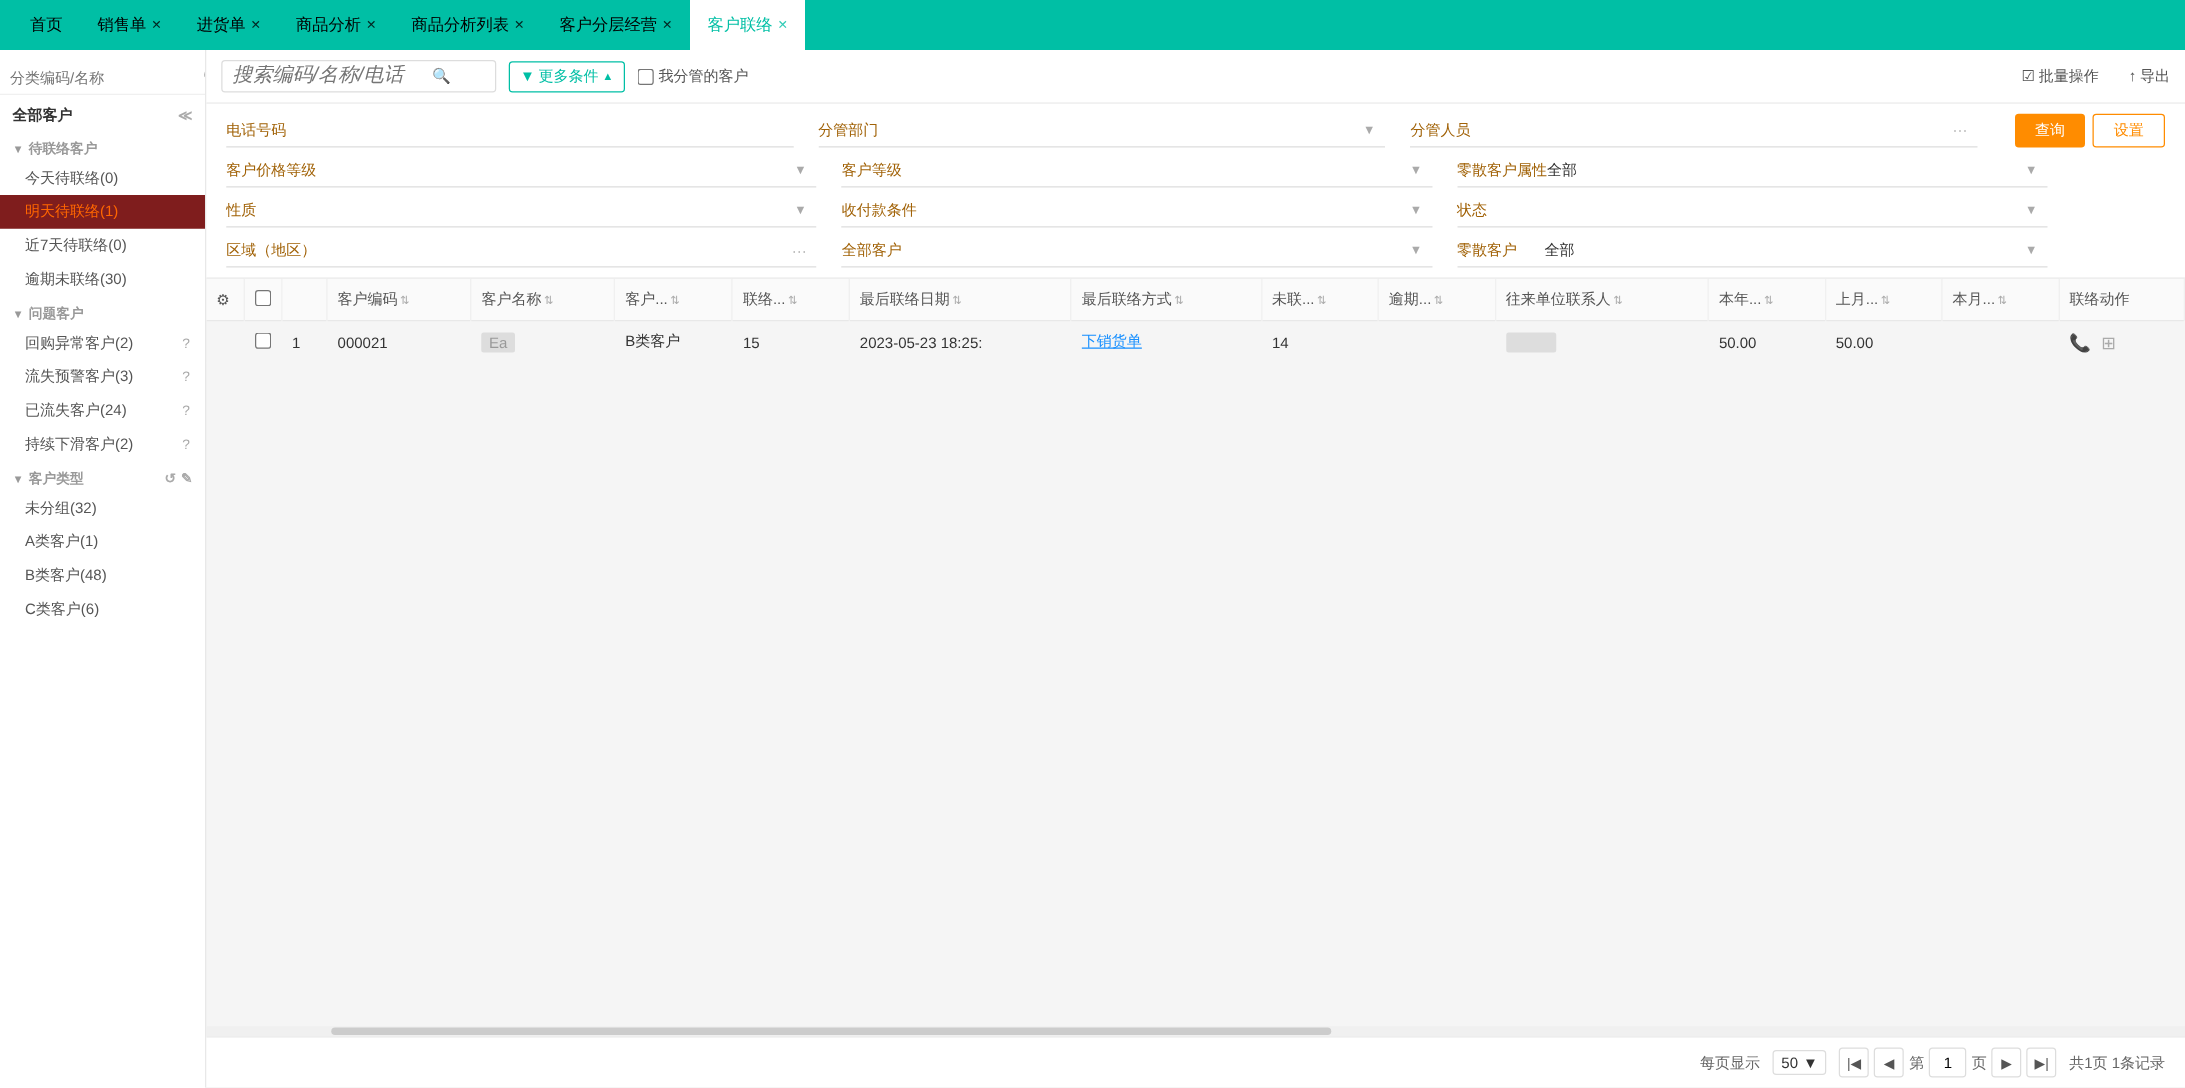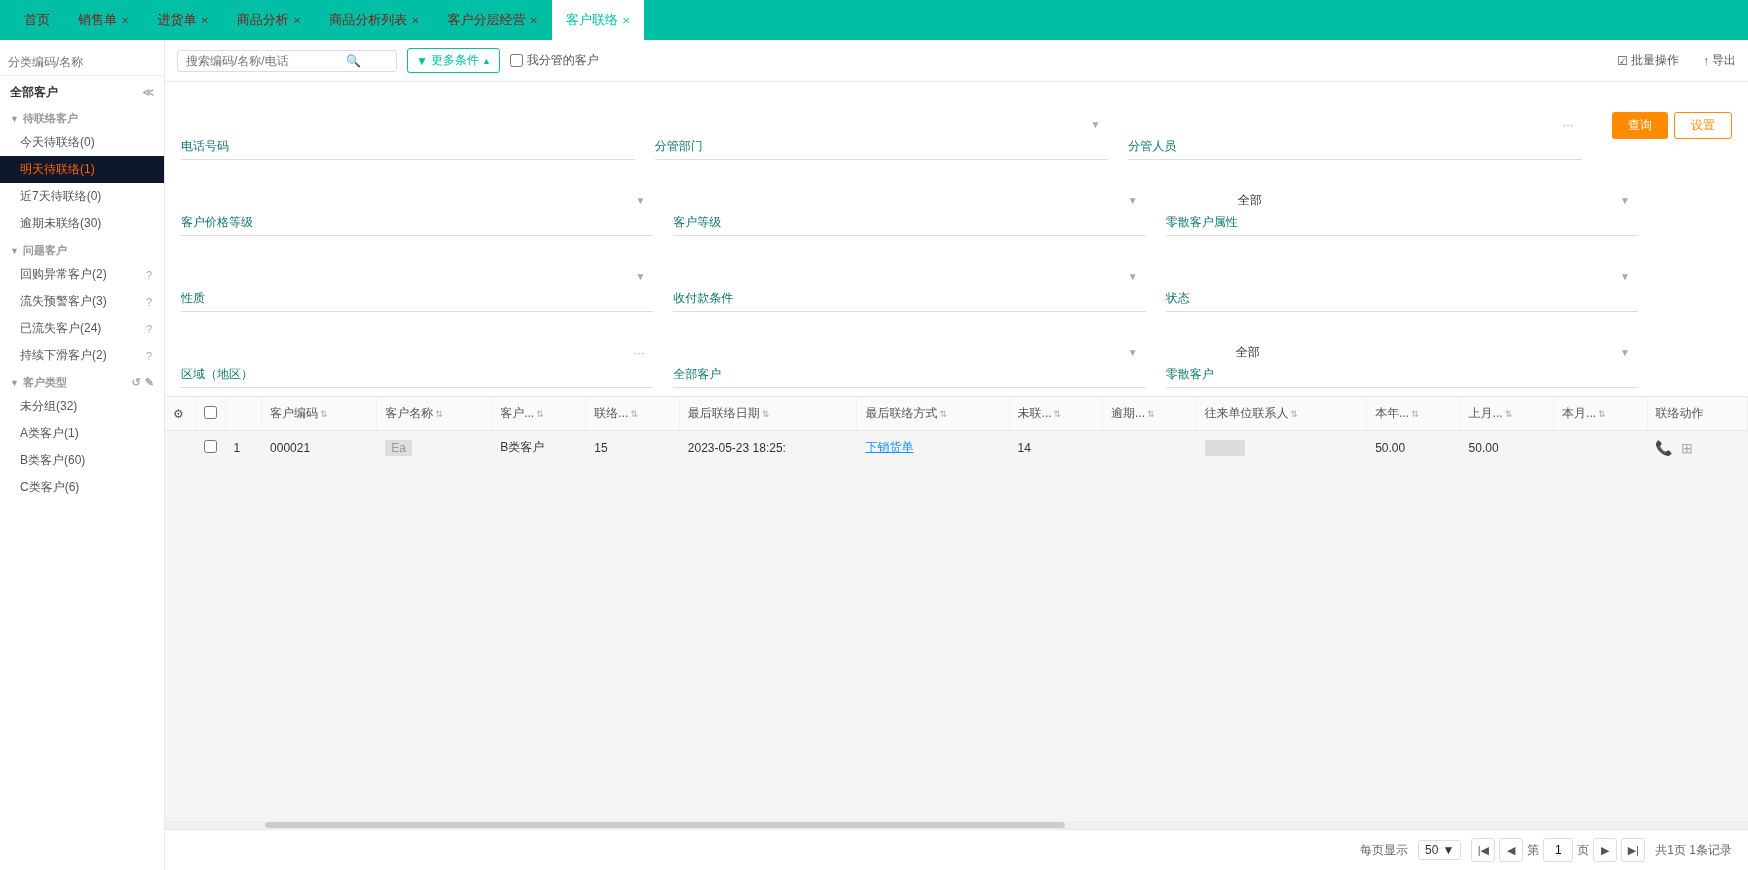--- a/index.html
+++ b/index.html
@@ -1,35 +1,35 @@
 <!DOCTYPE html>
 <html><head>
   <meta charset="utf-8">
   <style>
     * { margin: 0; padding: 0; box-sizing: border-box; }
     body { font-family: 'Microsoft YaHei', Arial, sans-serif; font-size: 12px; background: #f5f5f5; color: #333; width: 1748px; min-height: 870px; overflow-x: hidden; }
 
     
     .top-nav { background: #00bfa5; height: 40px; display: flex; align-items: center; padding: 0 10px; }
-    .nav-item { color: #7f1d1d; padding: 0 14px; height: 40px; display: flex; align-items: center; cursor: pointer; font-size: 13px; white-space: nowrap; }
+    .nav-item { color: #000000; padding: 0 14px; height: 40px; display: flex; align-items: center; cursor: pointer; font-size: 13px; white-space: nowrap; }
     .nav-item.active { background: #fff; color: #00bfa5; text-align: center; }
     .nav-close { font-size: 10px; margin-left: 4px; opacity: 0.8; }
 
     
     .main-layout { display: flex; height: 830px; }
 
     
     .sidebar { width: 165px; background: #fff; border-right: 1px solid #e8e8e8; padding: 8px 0; flex-shrink: 0; overflow-y: auto; }
     .sidebar-search { display: flex; align-items: center; padding: 6px 8px; border-bottom: 1px solid #f0f0f0; }
     .sidebar-search input { flex: 1; border: none; outline: none; font-size: 12px; color: #666; }
     .sidebar-search .search-icon { color: #aaa; font-size: 13px; cursor: pointer; }
     .sidebar-section-title { padding: 8px 10px 4px; font-weight: bold; color: #333; font-size: 12px; display: flex; align-items: center; justify-content: space-between; }
     .sidebar-section-title .collapse-icon { color: #aaa; cursor: pointer; font-size: 11px; }
     .sidebar-item { padding: 5px 12px 5px 16px; cursor: pointer; color: #555; font-size: 12px; display: flex; align-items: center; justify-content: space-between; }
-    .sidebar-item.highlight { background: #0f172a; color: #ff6600; }
+    .sidebar-item.highlight { background: #7f1d1d; color: #ff6600; }
     .sidebar-sub { padding-left: 20px; }
     .sidebar-group-label { padding: 6px 10px 3px; font-size: 11px; color: #999; font-weight: bold; display: flex; align-items: center; gap: 4px; }
     .triangle { font-size: 9px; }
 
     
     .content { flex: 1; display: flex; flex-direction: column; overflow: hidden; }
 
     
     .search-bar { background: #fff; padding: 8px 12px; display: flex; align-items: center; gap: 10px; border-bottom: 1px solid #e8e8e8; }
     .search-input-wrap { display: flex; align-items: center; border: 1px solid #ddd; border-radius: 3px; padding: 3px 8px; width: 220px; }
@@ -39,21 +39,21 @@
     .my-customers input[type=checkbox] { cursor: pointer; }
     .spacer { flex: 1; }
     .batch-btn { display: flex; align-items: center; gap: 3px; color: #555; font-size: 12px; cursor: pointer; }
     .export-btn { display: flex; align-items: center; gap: 3px; color: #555; font-size: 12px; cursor: pointer; }
 
     
     .filter-panel { background: #fff; border-bottom: 1px solid #e8e8e8; padding: 8px 16px; }
     .filter-row { display: flex; align-items: center; gap: 0; margin-bottom: 6px; }
     .filter-item { display: flex; align-items: center; flex: 1; border-bottom: 1px solid #ddd; padding: 4px 8px 4px 0; margin-right: 20px; min-width: 0; }
     .filter-item:last-child { margin-right: 0; }
-    .filter-label { color: #0f766e; font-size: 12px; white-space: nowrap; min-width: 70px; margin-top: 44px; }
+    .filter-label { color: #a16207; font-size: 12px; white-space: nowrap; min-width: 70px; }
     .filter-input { flex: 1; border: none; outline: none; font-size: 12px; color: #333; }
     .filter-select { flex: 1; display: flex; align-items: center; justify-content: space-between; cursor: pointer; }
     .filter-select span { color: #333; font-size: 12px; }
     .filter-select .arrow { color: #aaa; font-size: 10px; }
     .filter-dots { color: #aaa; font-size: 12px; cursor: pointer; margin-left: 4px; }
     .data-table { width: 100%; border-collapse: collapse; font-size: 12px; }
     .data-table thead tr { background: #fafafa; border-bottom: 1px solid #e8e8e8; }
     .data-table th { padding: 8px 8px; color: #555; font-weight: normal; text-align: left; border-right: 1px solid #f0f0f0; white-space: nowrap; font-size: 12px; }
     .data-table th .sort-icon { color: #aaa; font-size: 9px; margin-left: 2px; }
     .data-table td { padding: 8px 8px; border-bottom: 1px solid #f5f5f5; border-right: 1px solid #f5f5f5; white-space: nowrap; }
@@ -170,32 +170,32 @@
         <span style="color:#aaa;cursor:pointer;">✎</span>
       </div>
     </div>
     <div class="sidebar-item sidebar-sub">
       <span>未分组(32)</span>
     </div>
     <div class="sidebar-item sidebar-sub">
       <span>A类客户(1)</span>
     </div>
     <div class="sidebar-item sidebar-sub">
-      <span>B类客户(60)</span>
+      <span>B类客户(48)</span>
     </div>
     <div class="sidebar-item sidebar-sub">
       <span>C类客户(6)</span>
     </div>
   </div>
 
   <div class="content">
 
     <div class="search-bar">
       <div class="search-input-wrap">
-        <input type="text" style="font-size: 12px;" placeholder="搜索编码/名称/电话">
+        <input type="text" style="font-size: 16px; font-style: italic;" placeholder="搜索编码/名称/电话">
         <span style="color:#aaa;cursor:pointer;">🔍</span>
       </div>
       <div class="filter-btn">
         <span>▼</span>
         <span>更多条件</span>
         <span style="font-size:9px;">▲</span>
       </div>
       <div class="my-customers">
         <input type="checkbox" style="">
         <span>我分管的客户</span>

